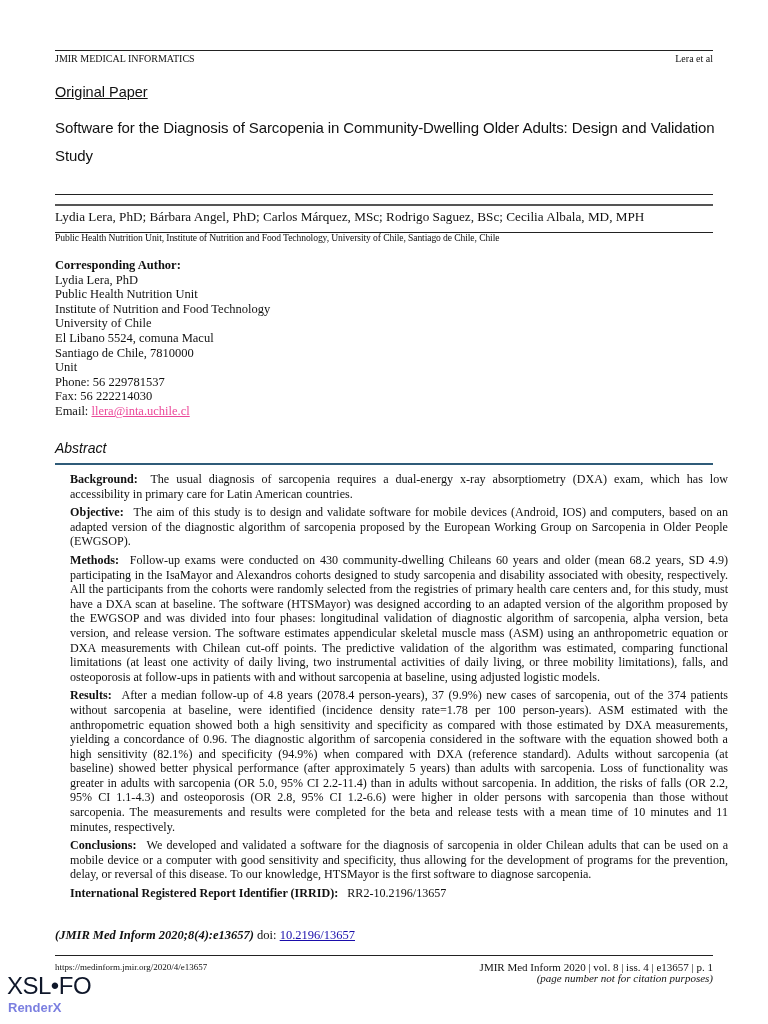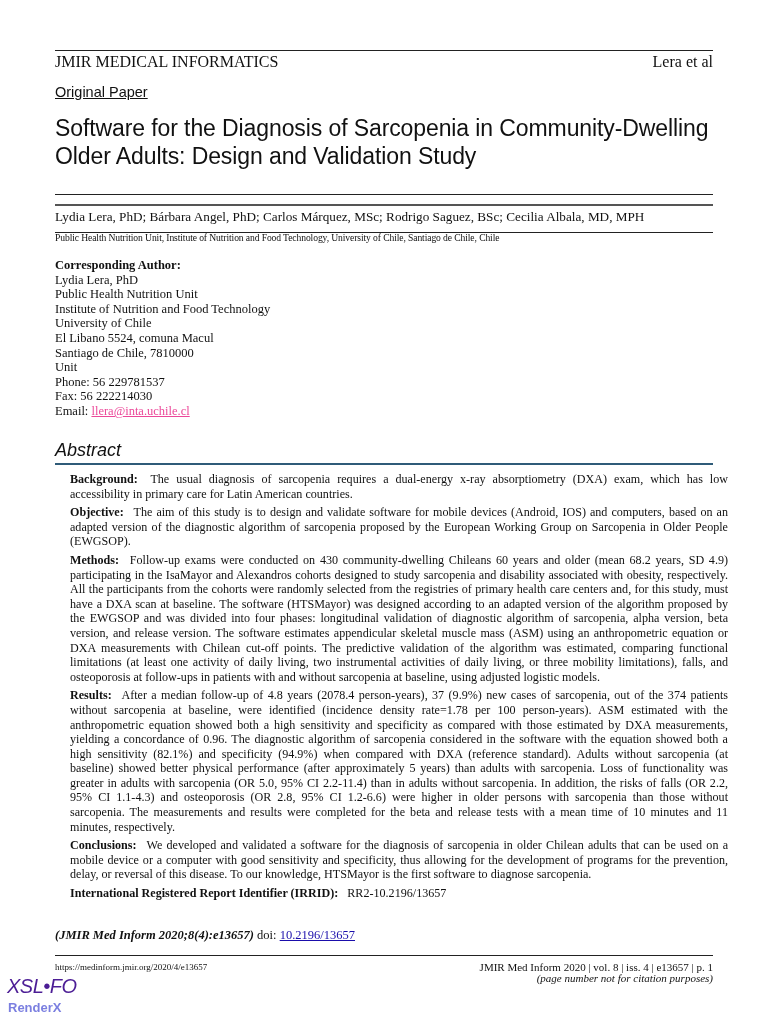--- a/index.html
+++ b/index.html
@@ -1,52 +1,52 @@
 <!DOCTYPE html>
 <html><head>
 <meta charset="utf-8">
 <style>
   html, body { margin: 0; padding: 0; background: #ffffff; }
   body { width: 768px; height: 1024px; position: relative; overflow: hidden; color: #111; }
   .serif { font-family: "Liberation Serif", "DejaVu Serif", serif; }
   .sans { font-family: "Liberation Sans", "DejaVu Sans", sans-serif; }
 
   .rule-top { position: absolute; left: 55px; width: 658px; top: 50px; height: 0; border-top: 1.5px solid #222; }
-  .running-head { position: absolute; left: 55px; width: 658px; top: 53px; font-size: 16px; display: flex; justify-content: space-between; }
+  .running-head { position: absolute; left: 55px; width: 658px; top: 53px; font-size: 10px; display: flex; justify-content: space-between; }
   .article-type { position: absolute; left: 55px; top: 84px; font-size: 14.5px; text-decoration: underline; }
-  .title { position: absolute; left: 55px; width: 670px; top: 114px; font-size: 23px; line-height: 28px; letter-spacing: -0.1px; }
+  .title { position: absolute; left: 55px; width: 670px; top: 114px; font-size: 15px; line-height: 28px; letter-spacing: -0.1px; }
 
   .rule-a { position: absolute; left: 55px; width: 658px; top: 194px; border-top: 1px solid #222; }
   .rule-b { position: absolute; left: 55px; width: 658px; top: 204px; border-top: 2px solid #555; }
   .authors { position: absolute; left: 55px; top: 209px; font-size: 13.2px; white-space: nowrap; }
   .rule-c { position: absolute; left: 55px; width: 658px; top: 232px; border-top: 1px solid #222; }
   .affil { position: absolute; left: 55px; top: 232px; font-size: 9.6px; white-space: nowrap; letter-spacing: -0.1px; }
 
   .corr { position: absolute; left: 55px; top: 258px; font-size: 12.5px; line-height: 14.6px; }
   .corr .head { font-weight: bold; }
   .corr a { color: #ec4899; text-decoration: underline; }
 
-  .abstract-h { position: absolute; left: 55px; top: 440px; font-size: 18px; font-style: italic; }
+  .abstract-h { position: absolute; left: 55px; top: 440px; font-size: 14px; font-style: italic; }
   .abstract-rule { position: absolute; left: 55px; width: 658px; top: 463px; border-top: 2px solid #2f5b78; }
 
   .abs { position: absolute; left: 70px; width: 658px; top: 472px; font-size: 12.1px; line-height: 14.6px; text-align: justify; }
   .abs p { margin: 0 0 4px 0; }
   .abs b { font-weight: bold; }
   .abs .lbl { margin-right: 6px; }
 
   .cite { position: absolute; left: 55px; top: 928px; font-size: 12.5px; }
   .cite i { font-weight: bold; font-style: italic; }
   .cite a { color: #1a0dab; text-decoration: underline; }
 
   .rule-foot { position: absolute; left: 55px; width: 658px; top: 955px; border-top: 1.5px solid #222; }
   .foot-url { position: absolute; left: 55px; top: 962px; font-size: 9px; }
   .foot-right { position: absolute; right: 55px; top: 962px; font-size: 11px; text-align: right; line-height: 11px; }
   .foot-right .note { font-style: italic; }
 
-  .xsl { position: absolute; left: 7px; top: 975px; font-size: 20px; color: #4c1d95; letter-spacing: -0.5px; line-height: 22px; font-style: italic; }
+  .xsl { position: absolute; left: 7px; top: 975px; font-size: 24px; color: #0f172a; letter-spacing: -0.5px; line-height: 22px; }
   .renderx { position: absolute; left: 8px; top: 1000px; font-size: 13px; font-weight: bold; color: #7b7fe0; }
 </style>
 </head>
 <body>
 
 <div class="rule-top"></div>
 <div class="running-head serif">
   <span>JMIR MEDICAL INFORMATICS</span>
   <span>Lera et al</span>
 </div>

